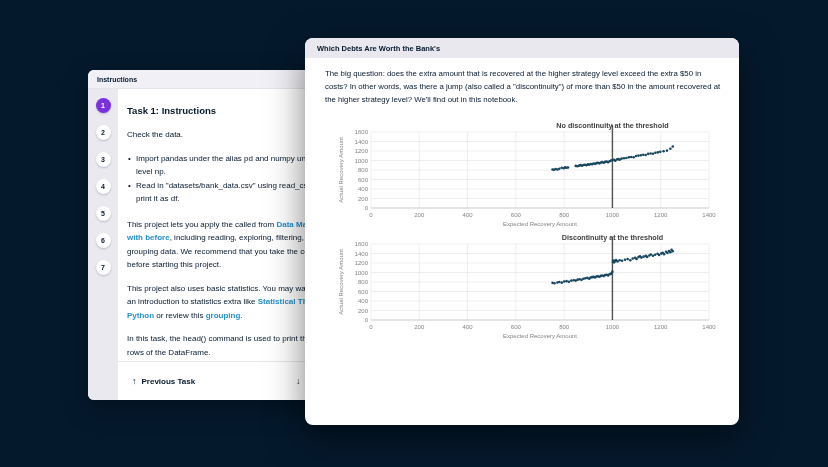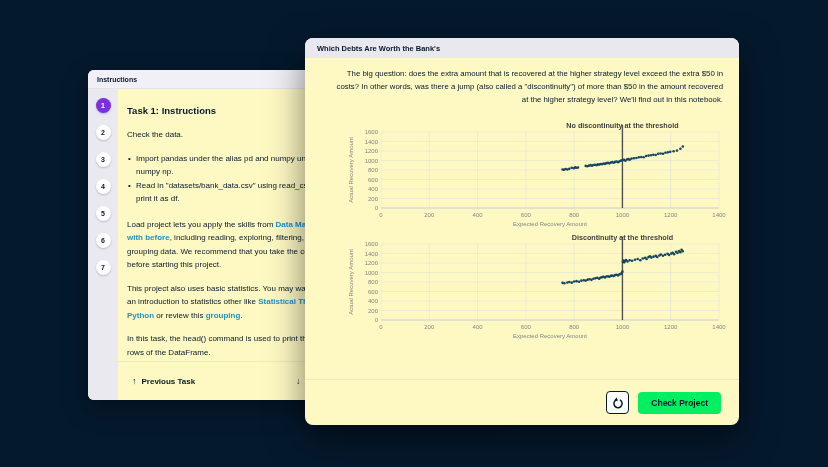--- a/index.html
+++ b/index.html
@@ -3,21 +3,21 @@
 <meta charset="utf-8">
 <style>
   * { margin:0; padding:0; box-sizing:border-box; }
   html,body { width:828px; height:467px; overflow:hidden; }
   body {
     background:#05192d;
     font-family:"Liberation Sans", sans-serif;
     color:#05192d;
     position:relative;
   }
-  .panel { position:absolute; background:#fef9c3; overflow:hidden; display:flex; flex-direction:column; }
+  .panel { position:absolute; background:#ffffff; overflow:hidden; display:flex; flex-direction:column; }
   .panel.left {
     left:88px; top:70px; width:412px; height:330px; border-radius:6px;
     box-shadow:0 8px 24px rgba(0,0,0,.35); z-index:1;
   }
   .panel.right {
     left:305px; top:38px; width:434px; height:387px; border-radius:8px;
     box-shadow:0 14px 36px rgba(0,0,0,.5); z-index:2;
   }
   .panel.left header {
     height:19px; background:#f1f0f6; border-bottom:1px solid #e4e3ea;
@@ -57,21 +57,21 @@
     padding:0 14px; position:relative;
   }
   .navbtn {
     background:none; border:none; display:flex; align-items:center; gap:5px;
     font-size:8px; font-weight:700; color:#05192d; cursor:pointer;
     font-family:"Liberation Sans", sans-serif;
   }
   .navbtn .arr { font-size:9px; font-weight:700; }
   .nextbtn { position:absolute; left:178px; }
   
-  .np-content { flex:1; padding:10px 16px 0 30px; min-height:0;text-align:right; }
+  .np-content { flex:1; padding:10px 16px 0 20px; min-height:0; }
   .np-para { font-size:7.8px; line-height:12.8px; color:#05192d; max-width:404px; }
   .charts { margin:14px 0 0 8px; }
   .charts svg { display:block; margin-bottom:2px; }
   .np-footer {
     flex:0 0 46px; border-top:1px solid #e6e5eb; display:flex;
     justify-content:flex-end; align-items:center; gap:9px; padding:0 18px;
   }
   .resetbtn {
     width:23px; height:23px; background:#fff; border:1.5px solid #05192d;
     border-radius:4px; display:flex; align-items:center; justify-content:center;
@@ -102,33 +102,33 @@
       </nav>
     <div class="lp-content">
       <div class="lp-text">
         <h1>Task 1: Instructions</h1>
         <div id="blocks">
             <div class="blk">
               <div class="line"><span>Check the data.</span></div>
             </div>
             <div class="blk bullets">
               <div class="line bullet-item"><span class="blt">•</span><span>Import pandas under the alias pd and numpy under the</span></div>
-              <div class="line bullet-item"><span>numpy np.</span></div>
+              <div class="line bullet-item"><span>level np.</span></div>
               <div class="line bullet-item"><span class="blt">•</span><span>Read in "datasets/bank_data.csv" using read_csv() and</span></div>
               <div class="line bullet-item"><span>print it as df.</span></div>
             </div>
             <div class="blk">
-              <div class="line"><span>Load project lets you apply the skills from </span><span class="lnk">Data Manipulation</span></div>
+              <div class="line"><span>This project lets you apply the called from </span><span class="lnk">Data Manipulation</span></div>
               <div class="line"><span class="lnk">with before</span><span>, including reading, exploring, filtering, and</span></div>
               <div class="line"><span>grouping data. We recommend that you take the course</span></div>
               <div class="line"><span>before starting this project.</span></div>
             </div>
             <div class="blk">
               <div class="line"><span>This project also uses basic statistics. You may want to take</span></div>
-              <div class="line"><span>an introduction to statistics other like </span><span class="lnk">Statistical Thinking in</span></div>
+              <div class="line"><span>an introduction to statistics extra like </span><span class="lnk">Statistical Thinking in</span></div>
               <div class="line"><span class="lnk">Python</span><span> or review this </span><span class="lnk">grouping</span><span>.</span></div>
             </div>
             <div class="blk">
               <div class="line"><span>In this task, the head() command is used to print the first</span></div>
               <div class="line"><span>rows of the DataFrame.</span></div>
             </div>
           </div>
       </div>
       <footer class="lp-footer">
         <button class="navbtn">
@@ -360,22 +360,13 @@
           <circle cx="331.0942857142857" cy="22.165000000000006" r="1.3" fill="#17465f"></circle>
           <circle cx="333.0257142857143" cy="19.694999999999993" r="1.3" fill="#17465f"></circle>
           <circle cx="334.4742857142857" cy="20.930000000000007" r="1.3" fill="#17465f"></circle>
           <circle cx="335.92285714285714" cy="19.03" r="1.3" fill="#17465f"></circle>
           <circle cx="337.37142857142857" cy="20.17" r="1.3" fill="#17465f"></circle>
           <circle cx="338.5785714285714" cy="17.795" r="1.3" fill="#17465f"></circle>
           <circle cx="339.7857142857143" cy="19.314999999999998" r="1.3" fill="#17465f"></circle>
         </svg>
     </div>
   </div>
-  <footer class="np-footer">
-    <button class="resetbtn">
-      <svg width="14" height="14" viewBox="0 0 14 14">
-        <path d="M5.6,3.75 A4.1,4.1 0 1 0 9.35,4.24" fill="none" stroke="#05192d" stroke-width="1.5" stroke-linecap="round"></path>
-        <polygon points="5.9,1.5 3.3,4.0 6.7,5.3" fill="#05192d"></polygon>
-      </svg>
-    </button>
-    <button class="checkbtn">Check Project</button>
-  </footer>
 </section>
 
 </body></html>

